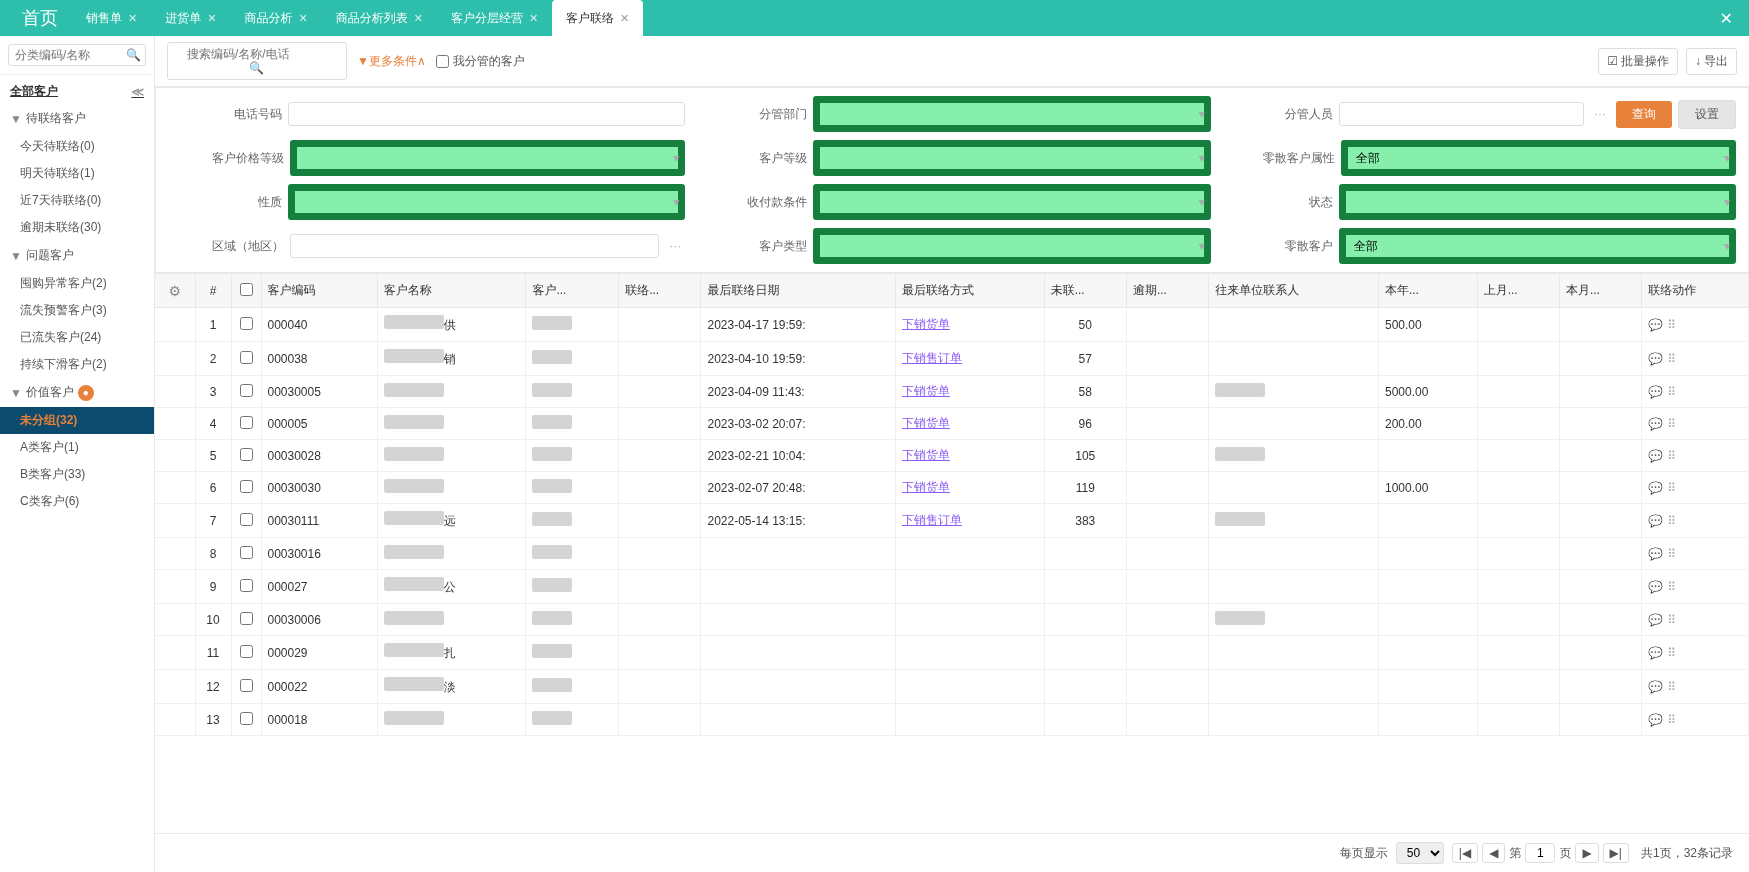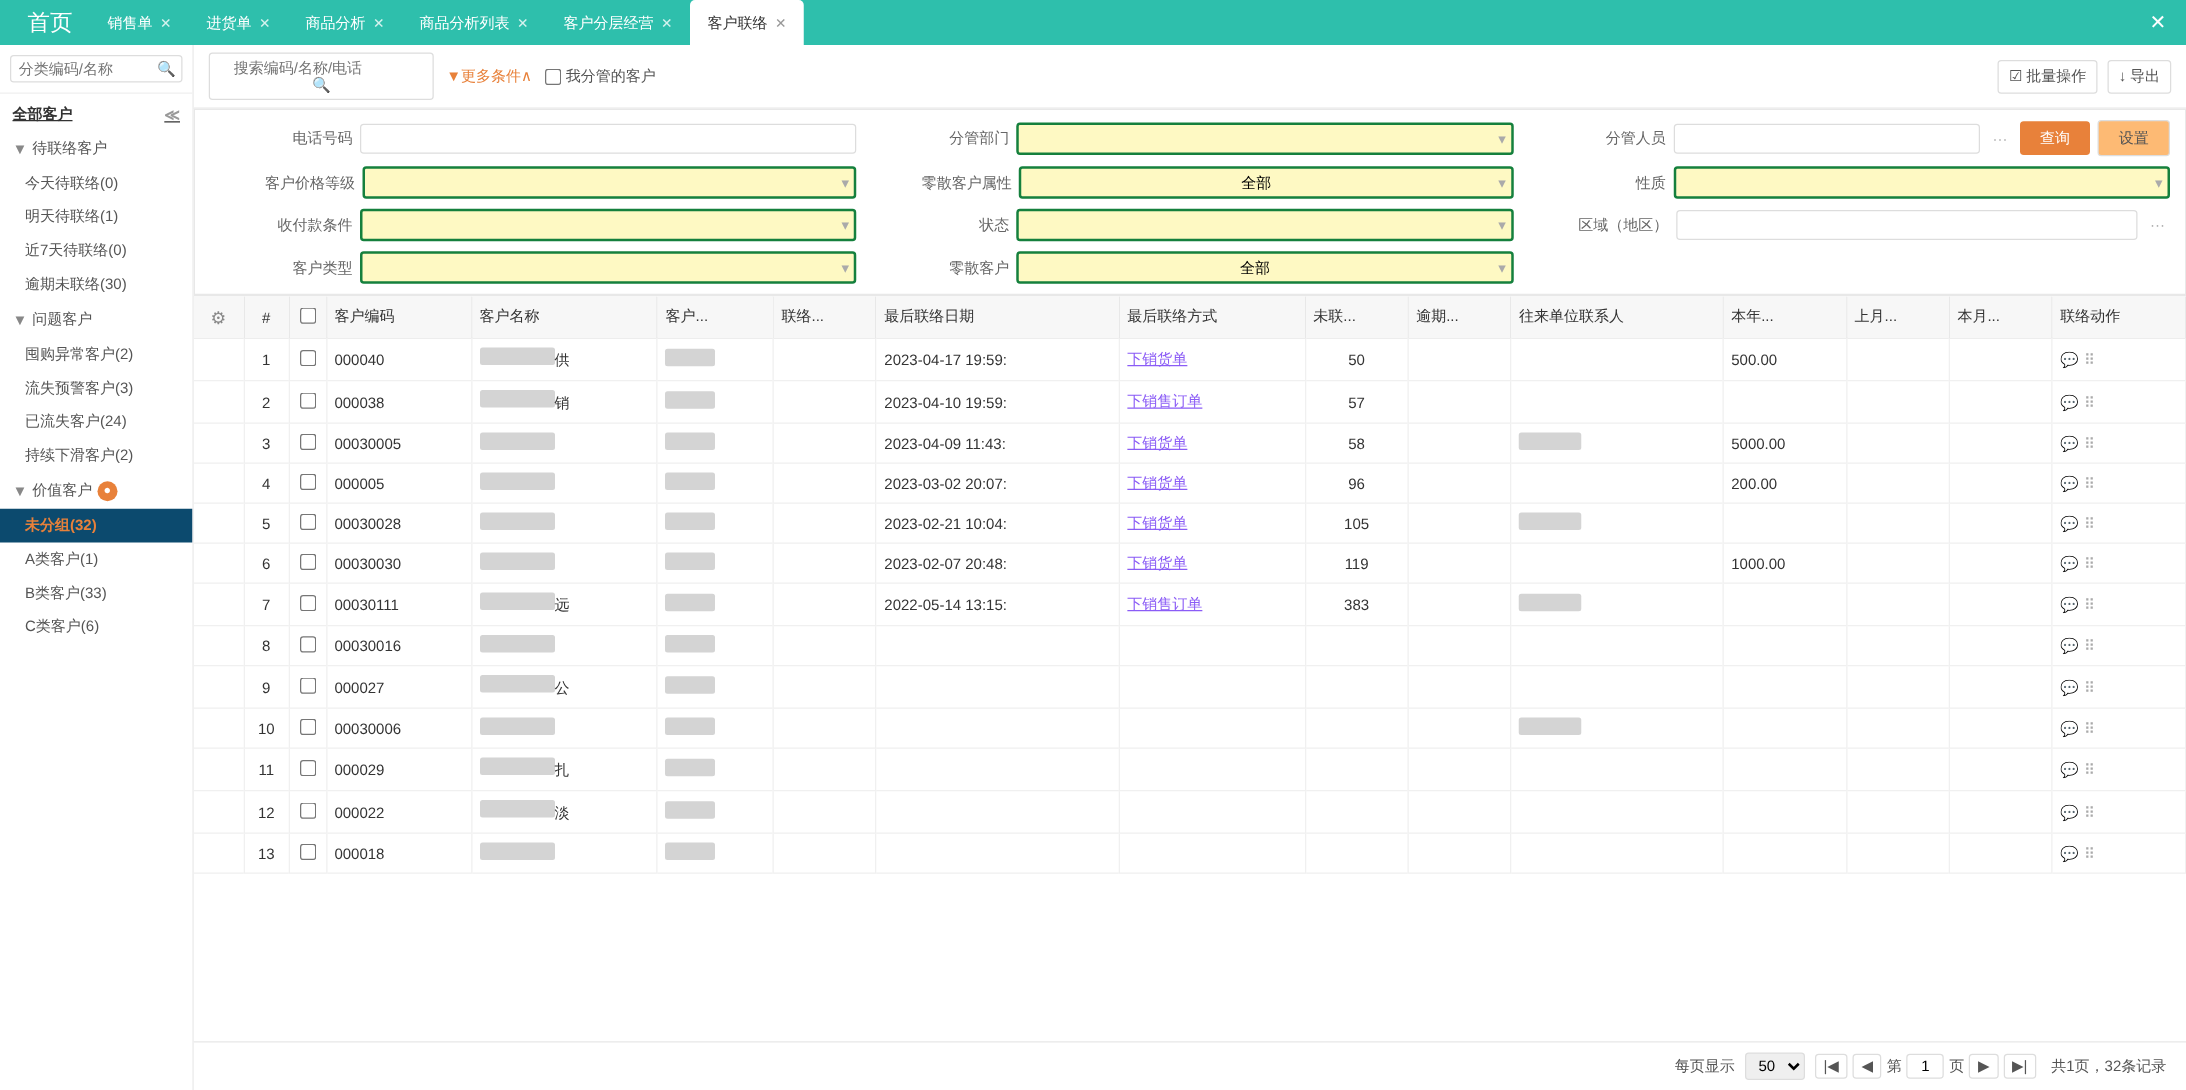--- a/index.html
+++ b/index.html
@@ -212,28 +212,27 @@
       color: #333;
     }
     .select-wrapper {
       flex: 1;
       position: relative;
       display: flex;
       align-items: center;
     }
     .select-wrapper select {
       width: 100%;
-      border: 2px solid #15803d;
+      border: 7px solid #15803d;
       border-radius: 3px;
       padding: 4px 24px 4px 8px;
       font-size: 12px;
       outline: none;
-      background: #fef9c3;
+      background: #86efac;
       appearance: none;
-      text-align: center;
     }
     .select-wrapper::after {
       content: '▾';
       position: absolute;
       right: 6px;
       color: #aaa;
       pointer-events: none;
     }
     .filter-btn-group {
       display: flex;
@@ -244,21 +243,21 @@
     .btn-query {
       background: #e8813a;
       color: #fff;
       border: none;
       border-radius: 3px;
       padding: 5px 16px;
       cursor: pointer;
       font-size: 12px;
     }
     .btn-reset {
-      background: #fdba74;
+      background: #e5e5e5;
       color: #555;
       border: 1px solid #ddd;
       border-radius: 3px;
       padding: 5px 16px;
       cursor: pointer;
       font-size: 12px;
     }
 
     
     .table-area {
@@ -536,20 +535,26 @@
         </div>
       </div>
 
       <div class="adv-filter-row">
         <span class="adv-filter-label">客户价格等级</span>
         <div class="select-wrapper">
           <select><option></option></select>
         </div>
       </div>
       <div class="adv-filter-row">
+        <span class="adv-filter-label">客户等级</span>
+        <div class="select-wrapper">
+          <select><option></option></select>
+        </div>
+      </div>
+      <div class="adv-filter-row">
         <span class="adv-filter-label">零散客户属性</span>
         <div class="select-wrapper">
           <select>
             <option>全部</option>
           </select>
         </div>
       </div>
 
       <div class="adv-filter-row">
         <span class="adv-filter-label">性质</span>

